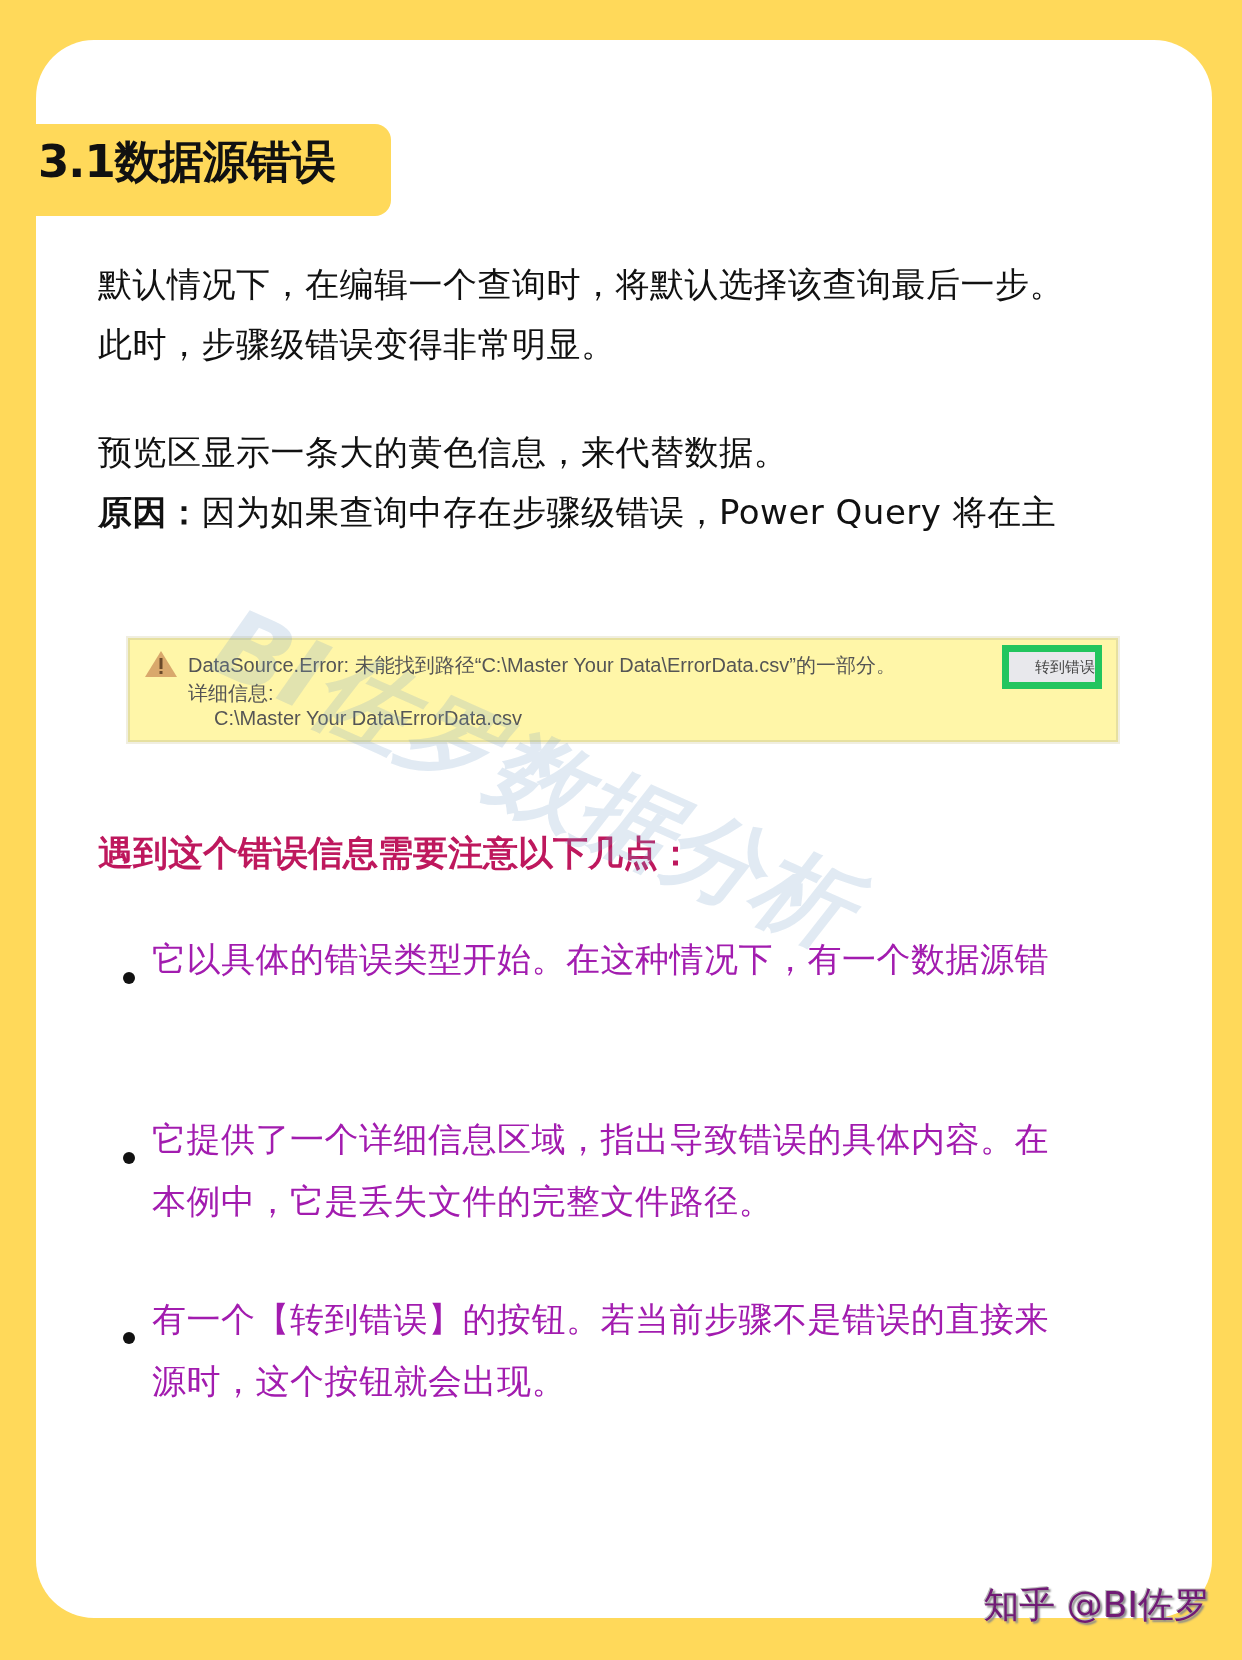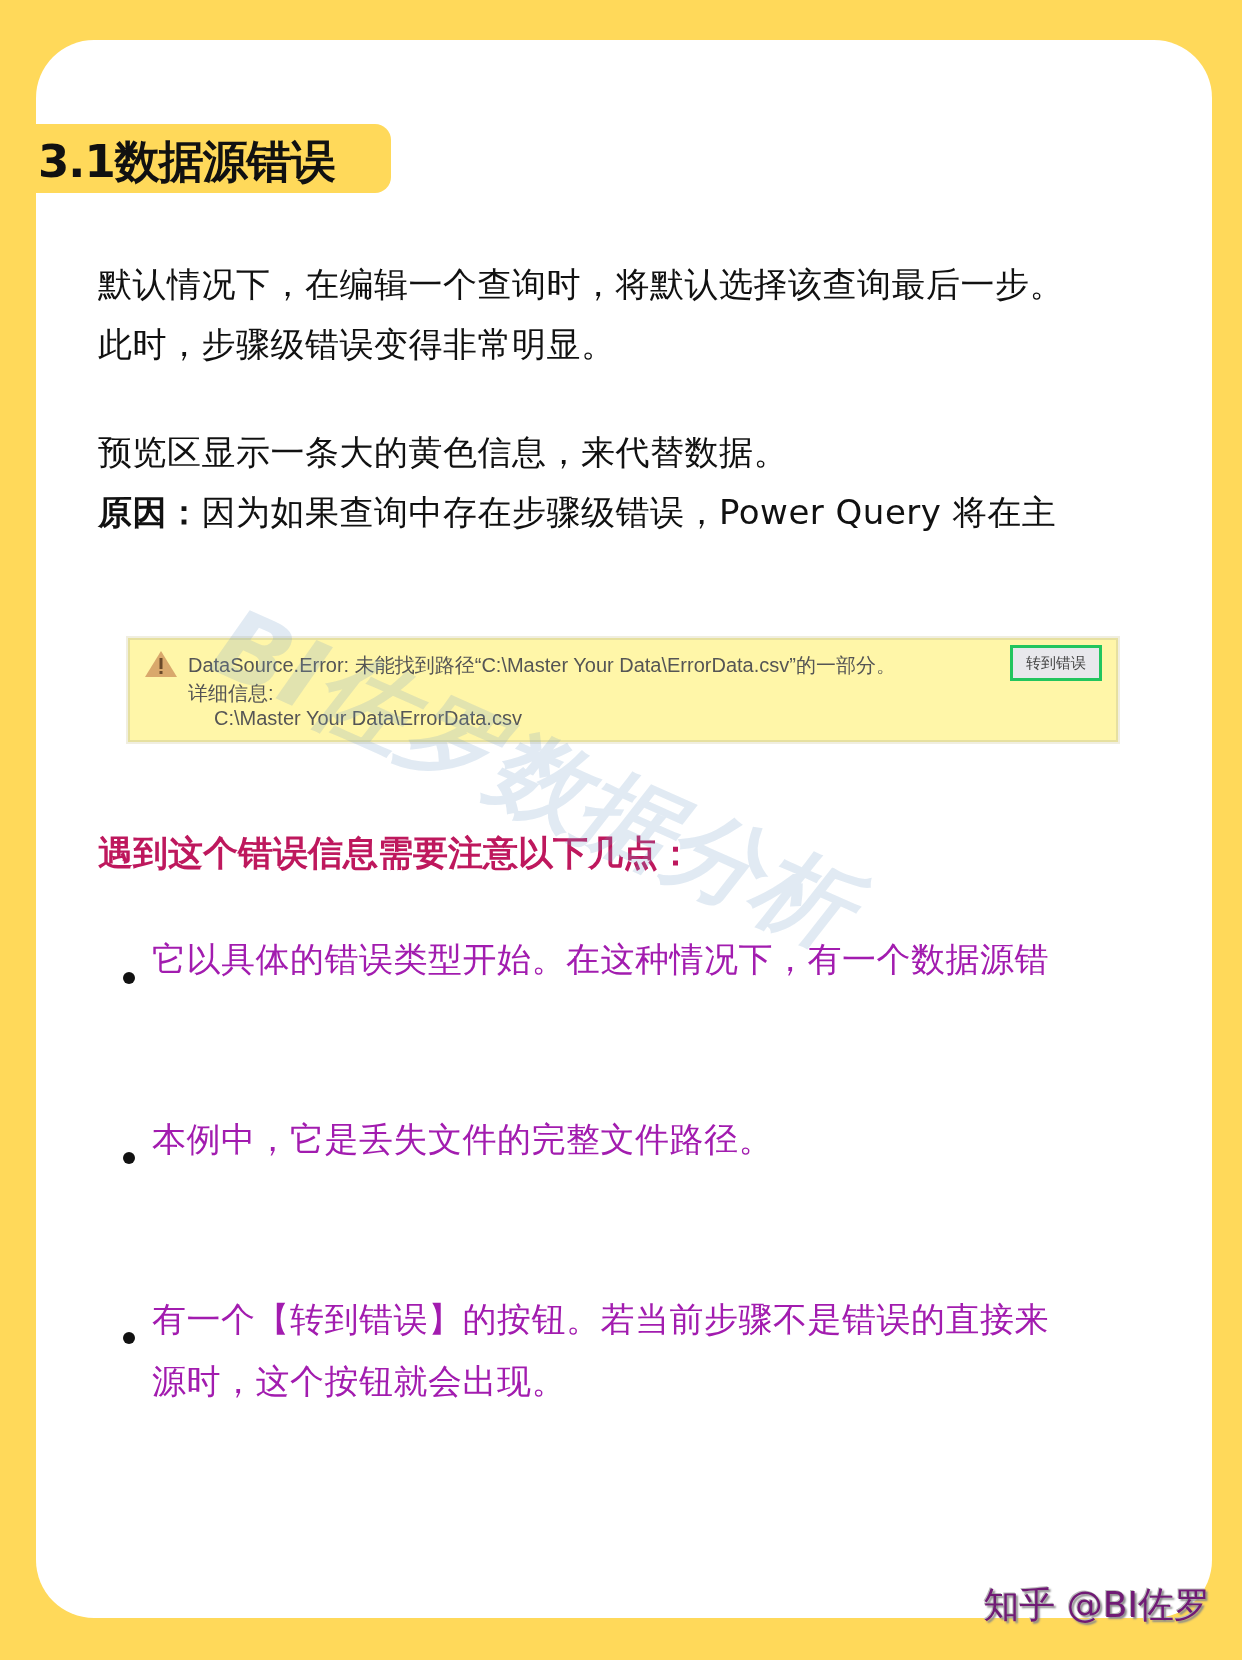--- a/index.html
+++ b/index.html
@@ -12,21 +12,21 @@
     }
     .card {
       position: absolute; left: 36px; top: 40px;
       width: 1176px; height: 1578px;
       background: #ffffff;
       border-radius: 58px;
       overflow: hidden;
     }
     .title-tag {
       position: absolute; left: 0; top: 84px;
-      width: 355px; height: 69px;
+      width: 355px; height: 92px;
       background: #FFD95A;
       border-radius: 0 16px 16px 0;
     }
     .title-tag span {
       position: absolute; left: 2px; top: 8px;
       font-size: 45px; font-weight: bold; letter-spacing: -1px;
       color: #111;
       white-space: nowrap;
     }
     .para {
@@ -49,23 +49,23 @@
       position: absolute; left: 14px; top: 10px;
       width: 34px; height: 28px;
     }
     .err-line {
       position: absolute; left: 58px; font-size: 20px; white-space: nowrap;
     }
     .goto-btn {
       position: absolute; right: 14px; top: 5px;
       width: 86px; height: 30px;
       background: #E8E8EC;
-      border: 3px solid #22c55e;
+      border: 7px solid #22c55e;
       font-size: 15px; color: #444;
-      text-align: center; line-height: 30px;
+      text-align: right; line-height: 30px;
       cursor: pointer;
     }
     .subheading {
       position: absolute; left: 62px; top: 790px;
       font-size: 35px; font-weight: bold; color: #be185d;
       white-space: nowrap;
     }
     .bullet {
       position: absolute; left: 116px; width: 1020px;
       font-size: 34px; line-height: 62px; color: #a21caf;
@@ -126,20 +126,21 @@
 
   <div class="subheading">遇到这个错误信息需要注意以下几点：</div>
 
   <div class="bullet-dot" style="top:932px;"></div>
   <div class="bullet" style="top:888px;">
     <div>它以具体的错误类型开始。在这种情况下，有一个数据源错</div>
   </div>
 
   <div class="bullet-dot" style="top:1112px;"></div>
   <div class="bullet" style="top:1068px;">
+    <div>它提供了一个详细信息区域，指出导致错误的具体内容。在</div>
     <div>本例中，它是丢失文件的完整文件路径。</div>
   </div>
 
   <div class="bullet-dot" style="top:1292px;"></div>
   <div class="bullet" style="top:1248px;">
     <div>有一个【转到错误】的按钮。若当前步骤不是错误的直接来</div>
     <div>源时，这个按钮就会出现。</div>
   </div>
 
   <div class="watermark">BI佐罗数据分析</div>

